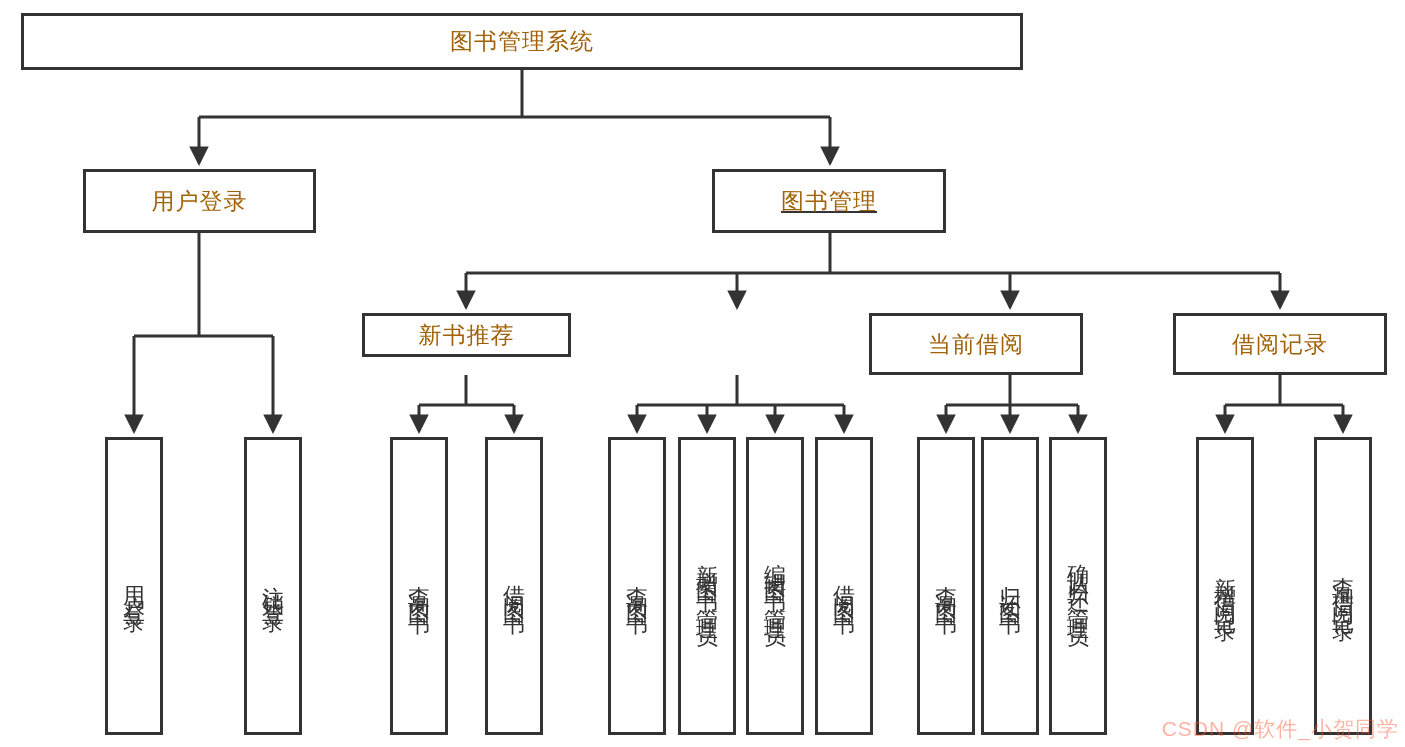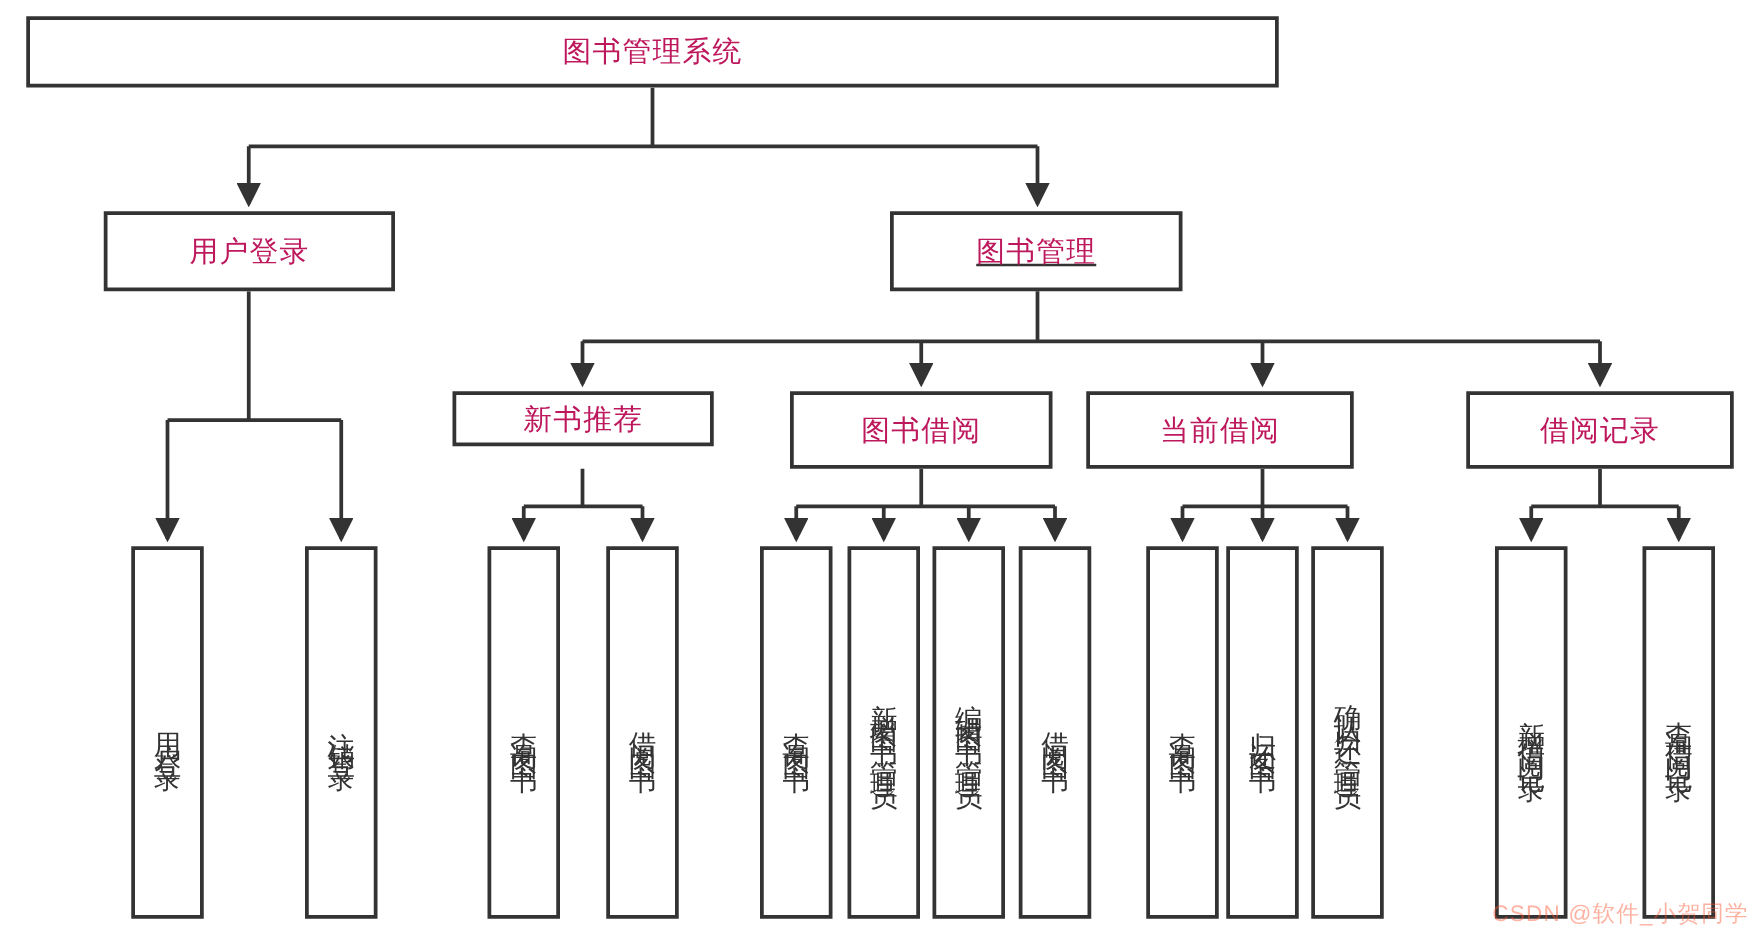--- a/index.html
+++ b/index.html
@@ -30,41 +30,41 @@
     display: flex;
     align-items: center;
     justify-content: center;
     z-index: 2;
     color: #333333;
   }
   .hbox span {
     font-size: 23px;
     letter-spacing: 1px;
     white-space: nowrap;
-    color: #be185d;
+    color: #a16207;
   }
   .vbox {
     width: 58px;
     height: 298px;
     top: 437px;
   }
   .vbox span {
     writing-mode: vertical-rl;
     text-orientation: mixed;
     letter-spacing: 9px;
     font-size: 22px;
     line-height: 1;
     white-space: nowrap;
     color: #333333;
   }
   .watermark {
     position: absolute;
     right: 6px;
     bottom: 4px;
-    font-size: 18px;
+    font-size: 21px;
     letter-spacing: 1px;
     color: rgba(252, 85, 49, 0.45);
     z-index: 3;
     white-space: nowrap;
   }
 </style>
 </head>
 <body>
 
 <div class="canvas">
@@ -112,23 +112,20 @@
   <div class="node hbox" style="left:83px;top:169px;width:233px;height:64px;">
     <span>用户登录</span>
   </div>
   <div class="node hbox" style="left:712px;top:169px;width:234px;height:64px;text-decoration:underline;">
     <span>图书管理</span>
   </div>
 
   <div class="node hbox" style="left:362px;top:313px;width:209px;height:44px;">
     <span>新书推荐</span>
   </div>
-  <div class="node hbox" style="left:632px;top:313px;width:210px;height:62px;">
-    <span>图书借阅</span>
-  </div>
   <div class="node hbox" style="left:869px;top:313px;width:214px;height:62px;font-family:Liberation Serif, serif;">
     <span>当前借阅</span>
   </div>
   <div class="node hbox" style="left:1173px;top:313px;width:214px;height:62px;">
     <span>借阅记录</span>
   </div>
 
   <div class="node vbox" style="left:105px;">
     <span>用户登录</span>
   </div>

